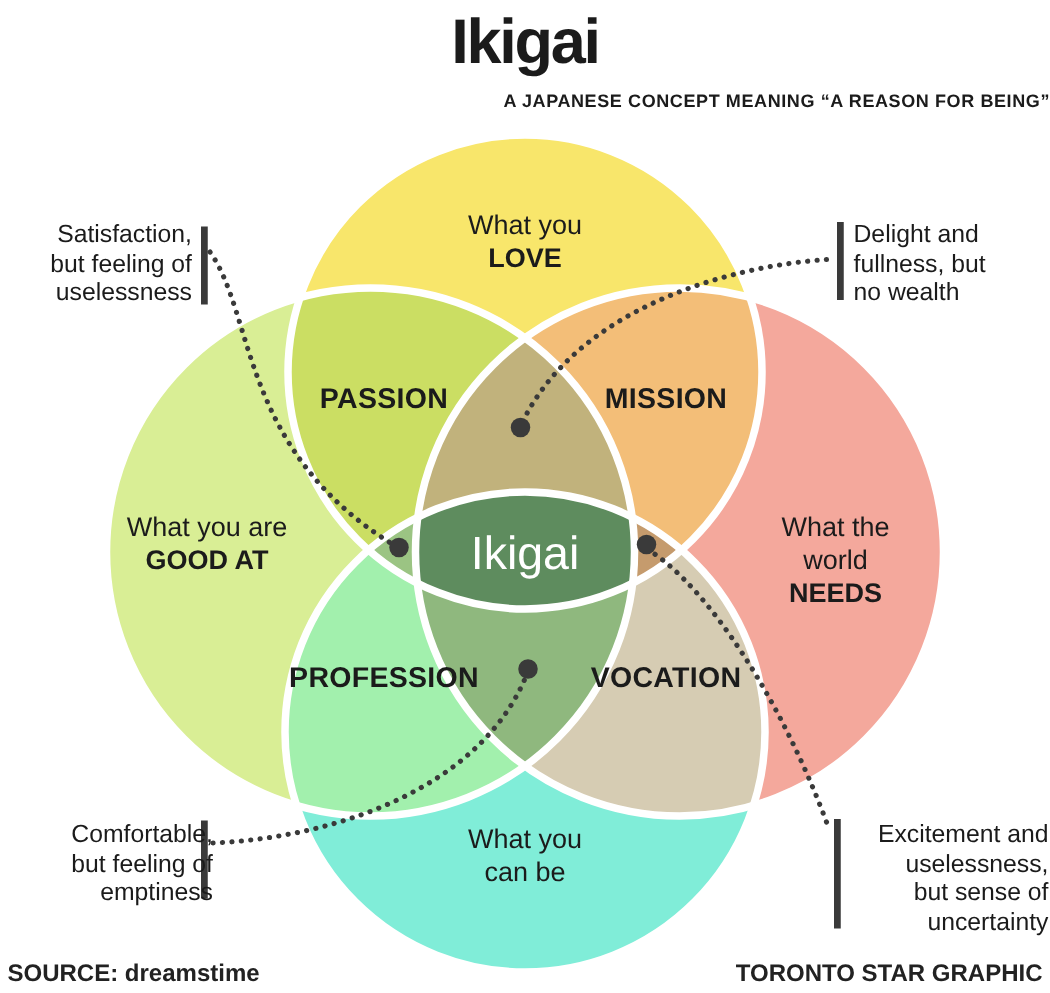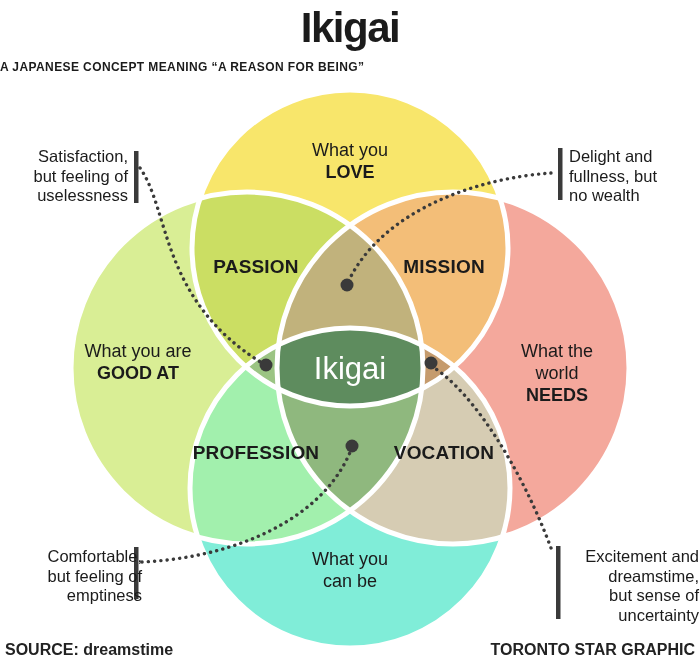--- a/index.html
+++ b/index.html
@@ -9,21 +9,21 @@
     font-family:"Liberation Sans",sans-serif;
   }
   .stage{position:absolute;inset:0;}
   svg{position:absolute;left:0;top:0;display:block;}
 
   #title{
     position:absolute;top:4px;left:0;width:700px;text-align:center;
     font-size:42px;font-weight:bold;letter-spacing:-1.5px;
   }
   #subtitle{
-    position:absolute;top:60px;left:0;width:700px;text-align:left;
+    position:absolute;top:60px;left:0;width:700px;text-align:right;
     font-size:12px;font-weight:bold;letter-spacing:.4px;
   }
 
   .lbl{position:absolute;text-align:center;font-size:18px;line-height:22px;}
   .lbl span{display:block;}
   .lbl .b{font-weight:bold;}
 
   .region-lbl{
     position:absolute;transform:translate(-50%,-50%);
     font-weight:bold;font-size:19px;letter-spacing:.2px;white-space:nowrap;
@@ -168,21 +168,21 @@
     <span>fullness, but</span>
     <span>no wealth</span>
   </div>
   <div class="ann right" style="left:20px;top:547px;width:122px;">
     <span>Comfortable,</span>
     <span>but feeling of</span>
     <span>emptiness</span>
   </div>
   <div class="ann" style="left:569px;top:547px;width:130px;text-align:right;">
     <span>Excitement and</span>
-    <span>dreamstime,</span>
+    <span>uselessness,</span>
     <span>but sense of</span>
     <span>uncertainty</span>
   </div>
 
   <div class="footer" id="footer-source">SOURCE: dreamstime</div>
   <div class="footer" id="footer-credit">TORONTO STAR GRAPHIC</div>
 
 </div>
 
 </body></html>

